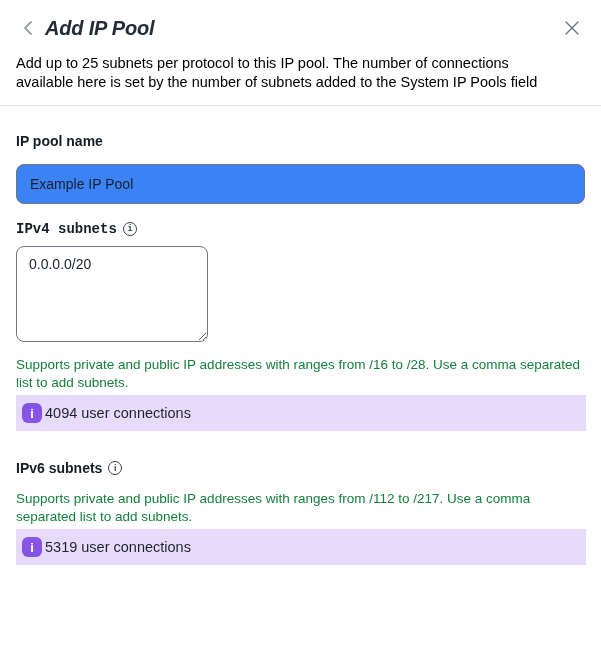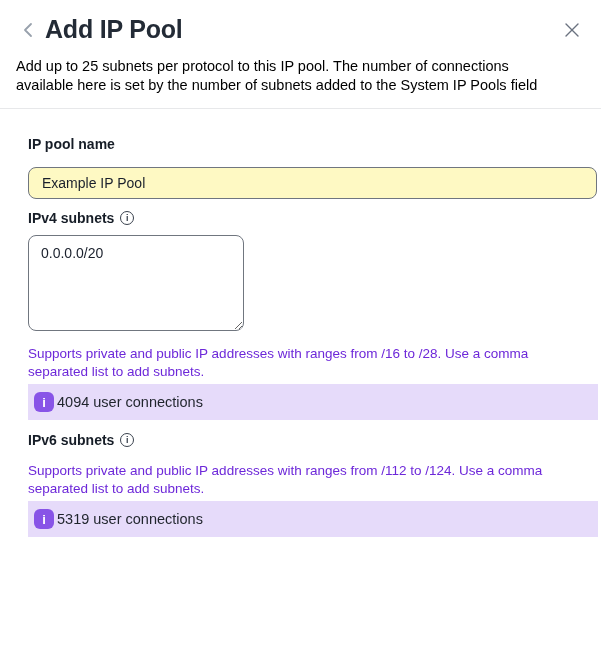--- a/index.html
+++ b/index.html
@@ -19,24 +19,25 @@
   .back-btn {
     width: 24px; height: 24px;
     background: none; border: none;
     display: flex; align-items: center; justify-content: center;
     color: #98A1AC;
     cursor: pointer;
     margin-right: 5px;
     flex: 0 0 auto;
   }
   .title {
-    font-size: 25px;
+    font-size: 20px;
     font-weight: 700;
     color: #232B36;
     letter-spacing: -0.2px;
+    font-style: italic;
   }
   .close-btn {
     margin-left: auto;
     width: 26px; height: 26px;
     background: none; border: none;
     display: flex; align-items: center; justify-content: center;
     color: #6B7280;
     cursor: pointer;
     flex: 0 0 auto;
   }
@@ -45,80 +46,80 @@
     max-width: 548px;
     font-size: 14.5px;
     line-height: 19px;
     color: #000000;
   }
   .divider {
     height: 1px;
     background: #E7E8EA;
     margin-top: 13px;
   }
-  .form { padding: 0 28px; }
+  .form { padding: 0 16px; }
   .field-label {
     display: flex;
     align-items: center;
     gap: 6px;
     font-size: 14px;
     font-weight: 700;
     color: #161D27;
   }
   .field-label.first { margin-top: 27px; }
-  .field-label.after-input { margin-top: 11px; }
-  .field-label.after-banner { margin-top: 12px; text-align: right; }
+  .field-label.after-input { margin-top: 17px; font-family: Liberation Mono, monospace; }
+  .field-label.after-banner { margin-top: 29px; text-align: right; }
   .label-info-icon {
     width: 14px; height: 14px;
     border: 1.3px solid #39414D;
     border-radius: 50%;
     display: inline-flex;
     align-items: center;
     justify-content: center;
     font-size: 9px;
     font-weight: 700;
     color: #39414D;
     line-height: 1;
     cursor: pointer;
   }
   .text-input {
     display: block;
     margin-top: 15px;
     width: 569px;
-    height: 32px;
+    height: 40px;
     border: 1px solid #70767F;
     border-radius: 8px;
     padding: 0 13px;
     font-size: 14px;
     font-family: "Liberation Sans", sans-serif;
     color: #1A202C;
-    background: #fef9c3;
+    background: #3b82f6;
     outline: none;
   }
   .subnet-textarea {
     display: block;
     margin-top: 9px;
-    width: 216px;
+    width: 192px;
     height: 96px;
     border: 1px solid #70767F;
     border-radius: 8px;
     padding: 8px 12px;
     font-size: 14px;
     font-family: "Liberation Sans", sans-serif;
     color: #1A202C;
     background: #fff;
     resize: both;
     outline: none;
     line-height: 18px;
   }
   .helper {
     margin-top: 14px;
     font-size: 13.5px;
     line-height: 17.5px;
-    color: #6d28d9;
+    color: #15803d;
     max-width: 575px;
   }
   .banner {
     margin-top: 4px;
     width: 570px;
     height: 36px;
     background: #E6DBFA;
     display: flex;
     align-items: center;
     padding: 0 8px 0 6px;
@@ -183,19 +184,19 @@
   <p class="helper">Supports private and public IP addresses with ranges from /16 to /28. Use a comma separated list to add subnets.</p>
   <div class="banner">
     <span class="banner-info-badge">i</span>
     <span class="banner-text">4094 user connections</span>
   </div>
 
   <div class="field-label after-banner">
     <span>IPv6 subnets</span>
     <span class="label-info-icon">i</span>
   </div>
-  <p class="helper">Supports private and public IP addresses with ranges from /112 to /124. Use a comma separated list to add subnets.</p>
+  <p class="helper">Supports private and public IP addresses with ranges from /112 to /217. Use a comma separated list to add subnets.</p>
   <div class="banner">
     <span class="banner-info-badge">i</span>
     <span class="banner-text">5319 user connections</span>
   </div>
 
 </div>
 
 </body></html>

